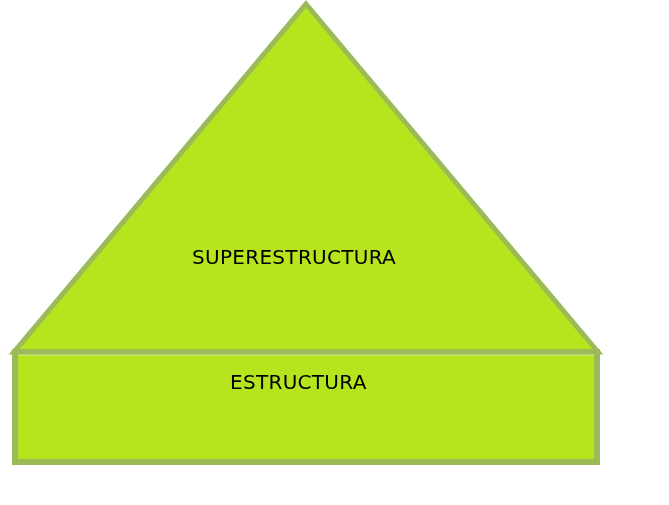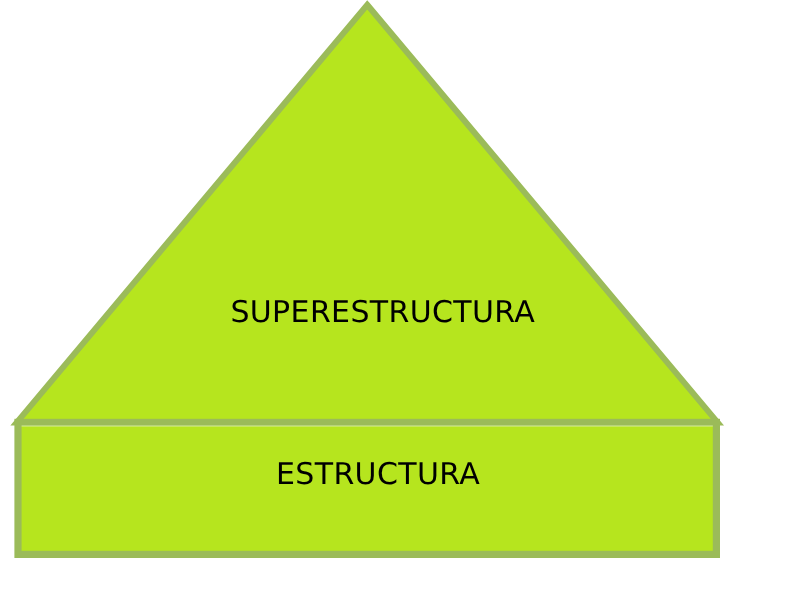--- a/index.html
+++ b/index.html
@@ -1,22 +1,22 @@
 <!DOCTYPE html>
 <html><head>
   <meta charset="utf-8">
   <style>
     html, body { margin:0; padding:0; background:#ffffff; }
     body { width:669px; height:505px; position:relative; overflow:hidden; font-family:"DejaVu Sans", sans-serif; }
     svg { position:absolute; left:0; top:0; }
-    .label { position:absolute; color:#000; font-size:25px; letter-spacing:0.3px; white-space:nowrap; }
+    .label { position:absolute; color:#000; font-size:20px; letter-spacing:0.3px; white-space:nowrap; }
   </style>
 </head>
 <body>
 
 <svg width="669" height="505" viewBox="0 0 669 505">
   <polygon points="306,4 598,352 14,352" fill="#B6E51E" stroke="#9BBB59" stroke-width="5" stroke-linejoin="miter"></polygon>
   <rect x="15" y="352" width="582" height="110" fill="#B6E51E" stroke="#9BBB59" stroke-width="6"></rect>
   <line x1="18" y1="355" x2="594" y2="355" stroke="#D6EBA0" stroke-width="1"></line>
 </svg>
 
 <div class="label" style="left:192px; top:245px;">SUPERESTRUCTURA</div>
-<div class="label" style="left:230px; top:380px;">ESTRUCTURA</div>
+<div class="label" style="left:230px; top:370px;">ESTRUCTURA</div>
 
 </body></html>

